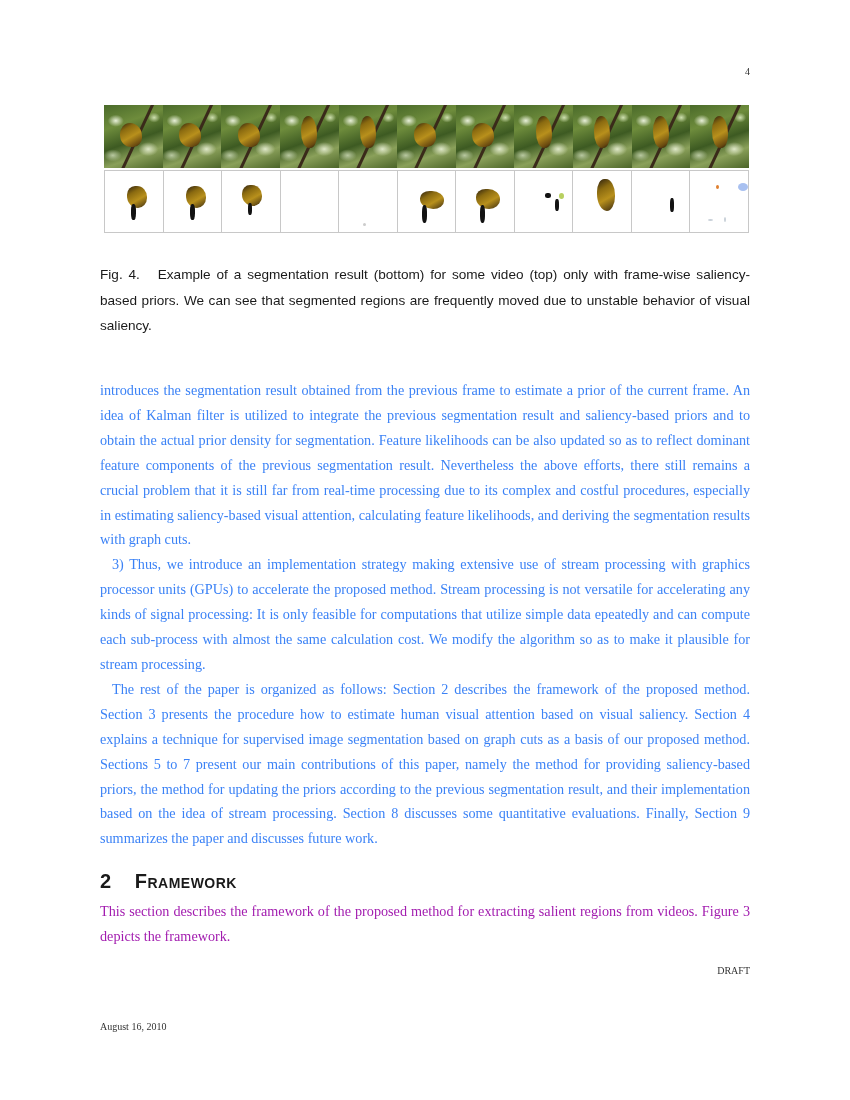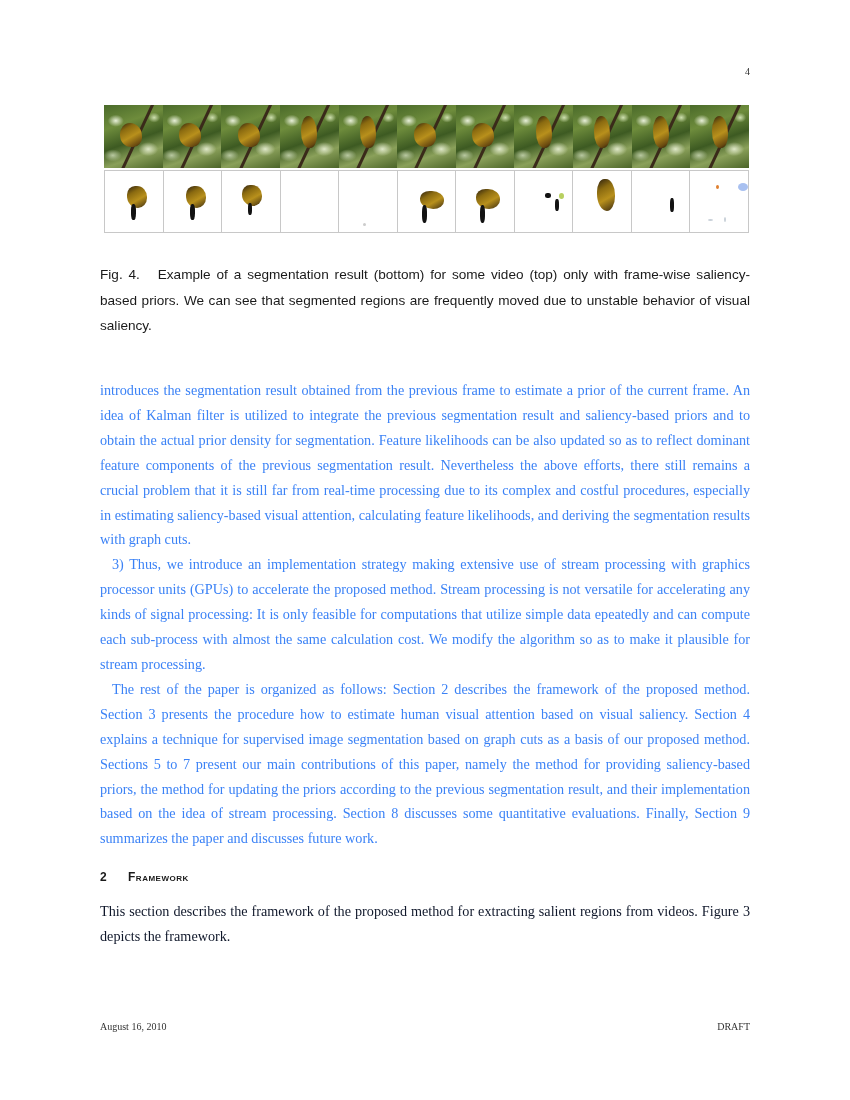--- a/index.html
+++ b/index.html
@@ -25,28 +25,28 @@
     .bird.perch { width: 22px; height: 24px; left: 28%; top: 28%; }
     .bird.upright { width: 16px; height: 32px; left: 36%; top: 18%; }
     .seg-blob { position: absolute; background: linear-gradient(150deg, #2a1e10 0%, #8a6a10 30%, #b8901c 60%, #3a2a10 100%); border-radius: 40% 50% 45% 55%; }
     .seg-dark { position: absolute; background: #121212; border-radius: 40%; }
     .seg-speck { position: absolute; border-radius: 50%; }
     .caption { position: absolute; left: 100px; top: 262px; width: 650px; font-family: "Liberation Sans", sans-serif; font-size: 13.6px; line-height: 25.5px; text-align: justify; color: #1a1a1a; }
     .caption .fig-label { margin-right: 12px; }
     .body-text { position: absolute; left: 100px; top: 378px; width: 650px; font-family: Liberation Serif, serif; font-size: 14.2px; line-height: 24.9px; text-align: justify; color: #3b82f6; }
     .body-text p { margin: 0; }
     .body-text p.indent { text-indent: 12px; }
-    .section-heading { position: absolute; left: 100px; top: 870px; font-family: "Liberation Sans", sans-serif; font-weight: bold; font-size: 12px; color: #1a1a1a; }
+    .section-heading { position: absolute; left: 100px; top: 870px; font-family: "Liberation Sans", sans-serif; font-weight: bold; font-size: 20px; color: #1a1a1a; }
     .section-heading .num { margin-right: 18px; }
     .section-heading .title { font-variant: small-caps; letter-spacing: 0.5px; }
-    .section-body { position: absolute; left: 100px; top: 899px; width: 650px; font-family: "Liberation Serif", serif; font-size: 14.2px; line-height: 24.9px; text-align: justify; color: #0f172a; }
+    .section-body { position: absolute; left: 100px; top: 899px; width: 650px; font-family: "Liberation Serif", serif; font-size: 14.2px; line-height: 24.9px; text-align: justify; color: #a21caf; }
     .section-body p { margin: 0; }
     .section-body p.indent { text-indent: 12px; }
     .footer-left { position: absolute; left: 100px; top: 1021px; font-family: "Liberation Serif", serif; font-size: 10px; color: #333; }
-    .footer-right { position: absolute; right: 100px; top: 1021px; font-family: "Liberation Serif", serif; font-size: 10px; color: #333; }
+    .footer-right { position: absolute; right: 100px; top: 965px; font-family: "Liberation Serif", serif; font-size: 10px; color: #333; }
   </style>
 </head>
 <body>
 
 <div class="page-number">4</div>
 
 <div class="figure">
   <div class="strip top">
     <div class="frame">
         <div class="branch"></div>

